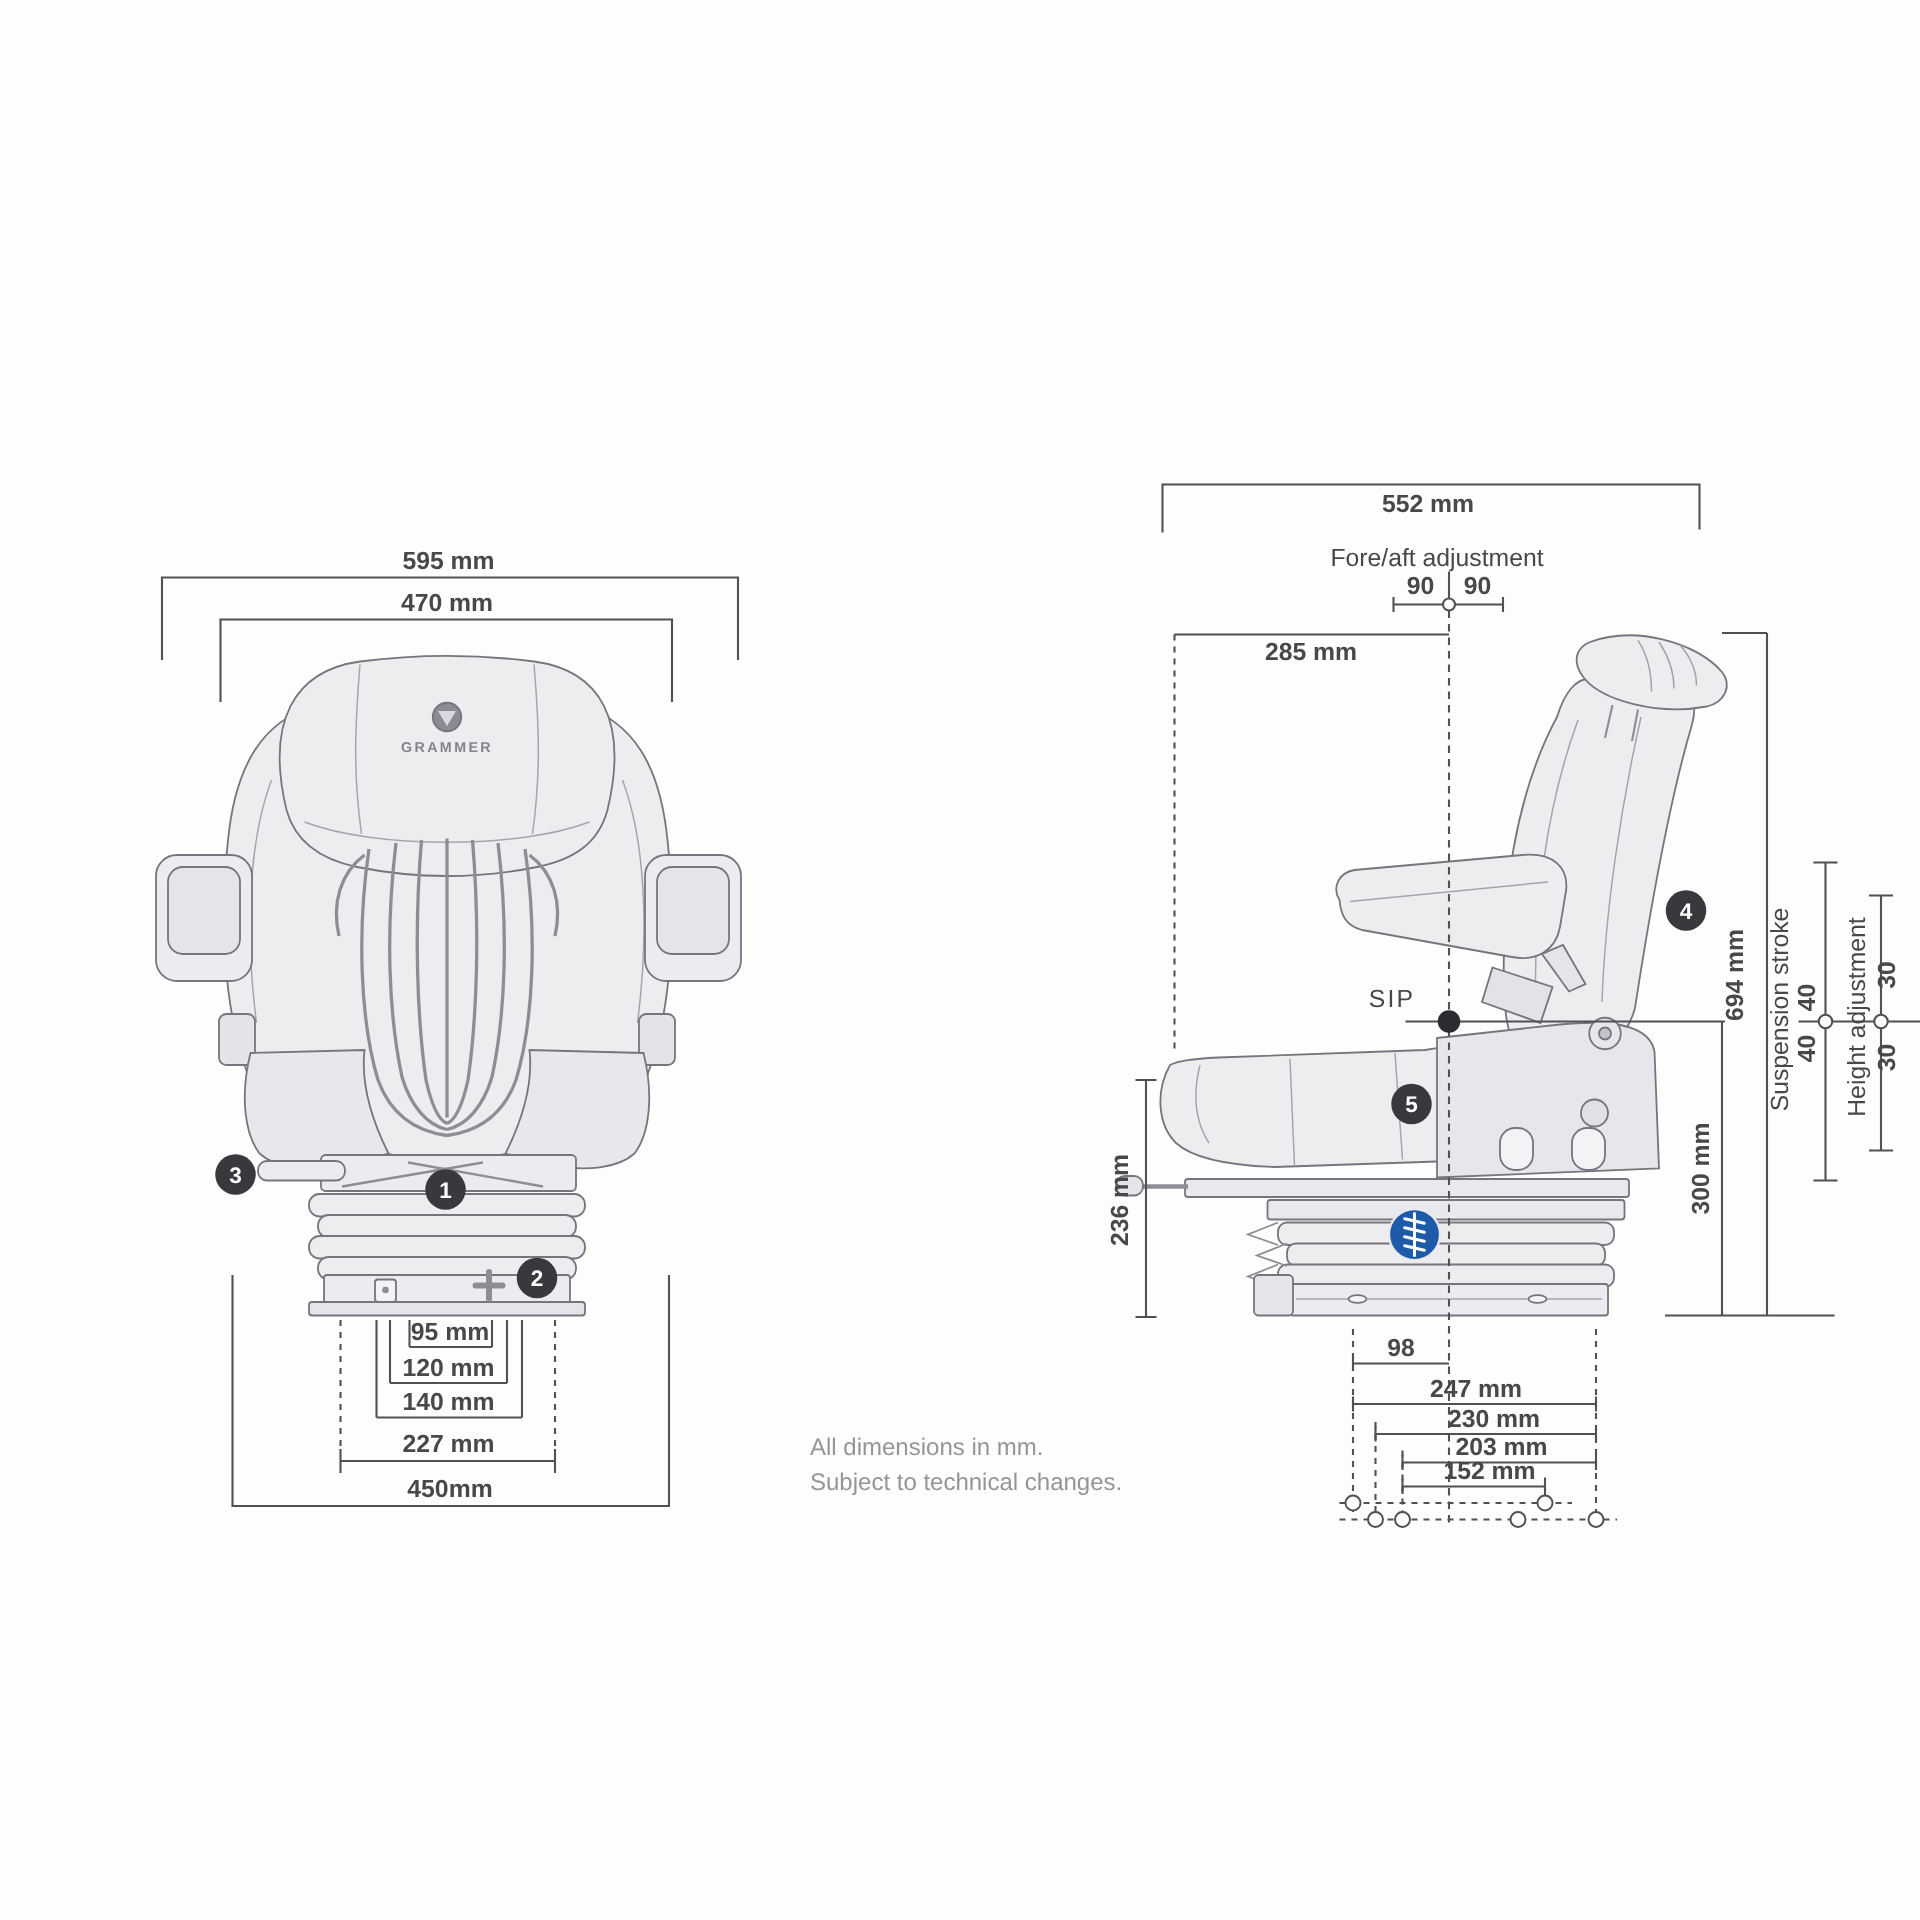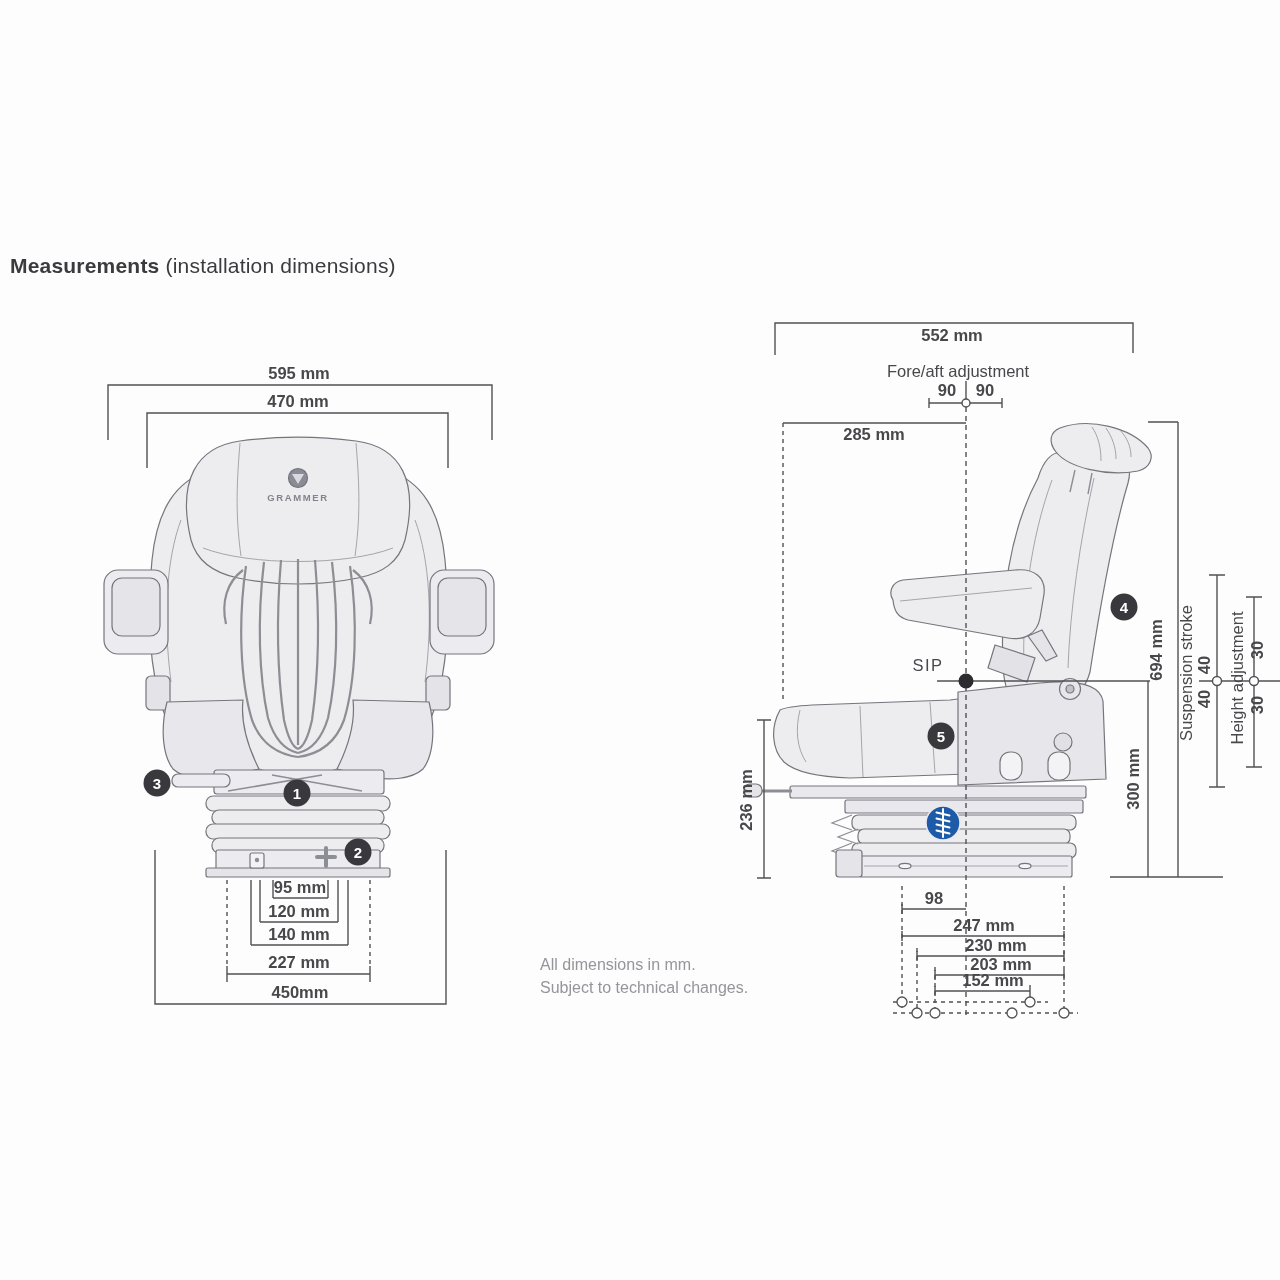--- a/index.html
+++ b/index.html
@@ -12,23 +12,20 @@
   .lbl{font-size:16.5px;font-weight:normal;fill:#48484b;}
   .note{font-size:16px;fill:#95959a;}
   .brand{font-size:9.5px;font-weight:bold;fill:#84848d;letter-spacing:1.6px;}
   .co{font-size:15px;font-weight:bold;fill:#ffffff;}
 </style>
 </head>
 <body>
 
 <div class="canvas">
 
-  <div class="title">
-    <span class="b">Measurements</span><span> (installation dimensions)</span>
-  </div>
 
   <svg width="1280" height="1280" viewBox="0 0 1280 1280">
 
     <g>
 
       <g stroke="#75757c" stroke-width="1.2" fill="#ededf0">
 
         <path d="M210,470 C175,481 157,510 152,560 C146,616 150,671 163,710 C172,737 187,753 206,761
                  C232,771 252,777 263,781 L334,781 C346,777 366,771 391,761 C410,753 425,737 434,710
                  C447,671 451,616 445,560 C440,510 422,481 387,470 C355,461 241,461 210,470 Z"></path>

